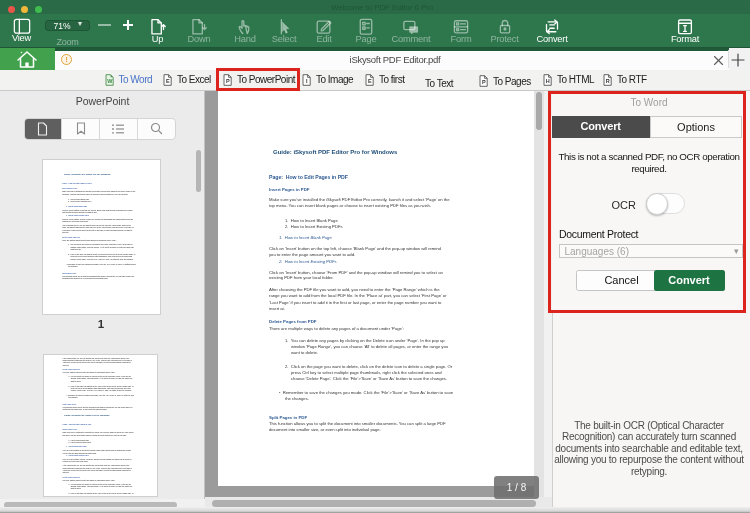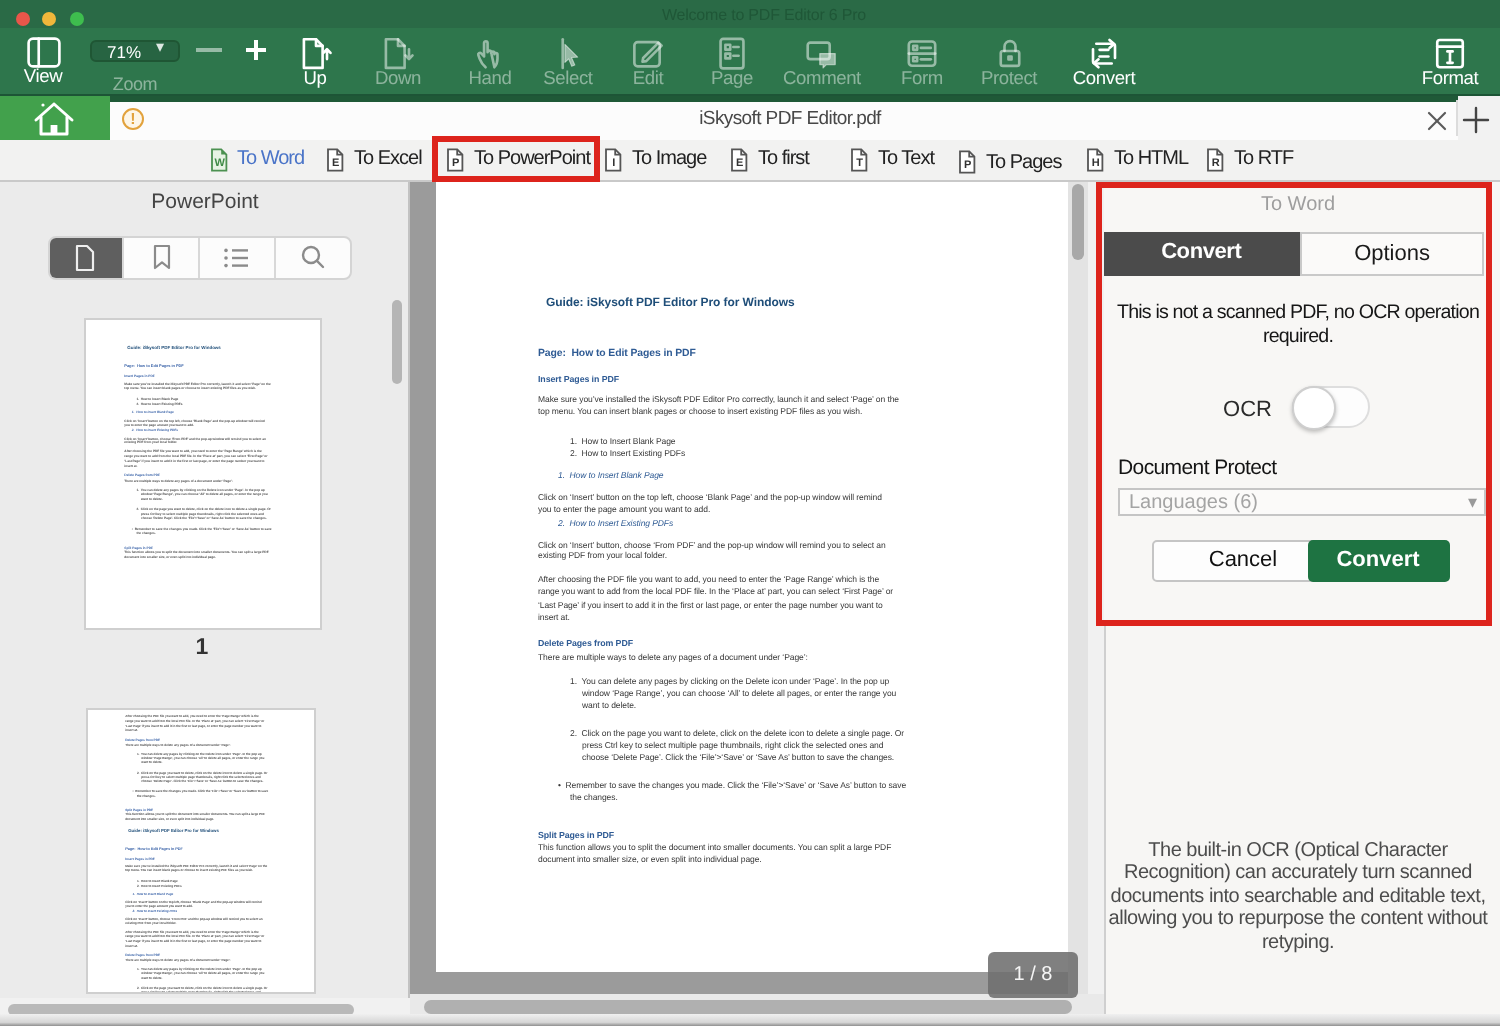--- a/index.html
+++ b/index.html
@@ -166,21 +166,21 @@
       <svg width="16" height="16" viewBox="0 0 16 16" fill="none" stroke="#ffffff" stroke-width="1.2" stroke-linecap="round" stroke-linejoin="round">
         <path d="M4.5 3.5 H12 a1 1 0 0 1 1 1 V10"></path>
         <path d="M10.5 1.8 L12.6 3.6 L10.5 5.4"></path>
         <path d="M11.5 12.5 H4 a1 1 0 0 1 -1-1 V6"></path>
         <path d="M5.5 14.2 L3.4 12.4 L5.5 10.6"></path>
         <line x1="6" y1="6.3" x2="10" y2="6.3"></line>
         <line x1="6" y1="9.3" x2="10" y2="9.3"></line>
       </svg>
       <span class="tlabel on">Convert</span>
     </div>
-  <div class="abs titem" style="left:725px;width:48px;margin-left:-24px;text-align:center;">
+  <div class="abs titem" style="left:685px;width:48px;margin-left:-24px;text-align:center;">
       <svg width="16" height="16" viewBox="0 0 16 16" fill="none" stroke="#ffffff" stroke-width="1.2" stroke-linecap="round" stroke-linejoin="round">
         <rect x="2.2" y="1.8" width="11.6" height="12.4" rx="1.2"></rect>
         <line x1="2.2" y1="4.8" x2="13.8" y2="4.8"></line>
         <line x1="8" y1="7" x2="8" y2="12.2"></line>
         <line x1="6.8" y1="7" x2="9.2" y2="7"></line>
         <line x1="6.8" y1="12.2" x2="9.2" y2="12.2"></line>
       </svg>
       <span class="tlabel on">Format</span>
     </div>
   <div class="abs" style="left:45px;top:19.5px;width:45px;height:11.5px;background:#28654238;background-color:#276442;border:1px solid #1f5634;border-radius:3px;box-sizing:border-box;"></div>
@@ -249,21 +249,21 @@
       <span>To Image</span>
     </div>
   <div class="abs ctab" style="left:365.0px;color:#222;">
       <svg width="9" height="12" viewBox="0 0 9 12" fill="#fff" stroke="#555" stroke-width="0.9">
         <path d="M1 0.7 h4.6 l2.6 2.6 v8 h-7.2 z"></path>
         <path d="M5.6 0.7 v2.6 h2.6" fill="none"></path>
         <text x="4.6" y="9.2" font-size="5.5" font-weight="bold" fill="#333" stroke="none" text-anchor="middle" font-family="Liberation Sans">E</text>
       </svg>
       <span>To first</span>
     </div>
-  <div class="abs ctab" style="left:425.0px;color:#222;">
+  <div class="abs ctab" style="left:425.0px;color:#222;flex-direction:column;">
       <svg width="9" height="12" viewBox="0 0 9 12" fill="#fff" stroke="#555" stroke-width="0.9">
         <path d="M1 0.7 h4.6 l2.6 2.6 v8 h-7.2 z"></path>
         <path d="M5.6 0.7 v2.6 h2.6" fill="none"></path>
         <text x="4.6" y="9.2" font-size="5.5" font-weight="bold" fill="#333" stroke="none" text-anchor="middle" font-family="Liberation Sans">T</text>
       </svg>
       <span>To Text</span>
     </div>
   <div class="abs ctab" style="left:479.0px;color:#222;align-items:flex-end;">
       <svg width="9" height="12" viewBox="0 0 9 12" fill="#fff" stroke="#555" stroke-width="0.9">
         <path d="M1 0.7 h4.6 l2.6 2.6 v8 h-7.2 z"></path>

